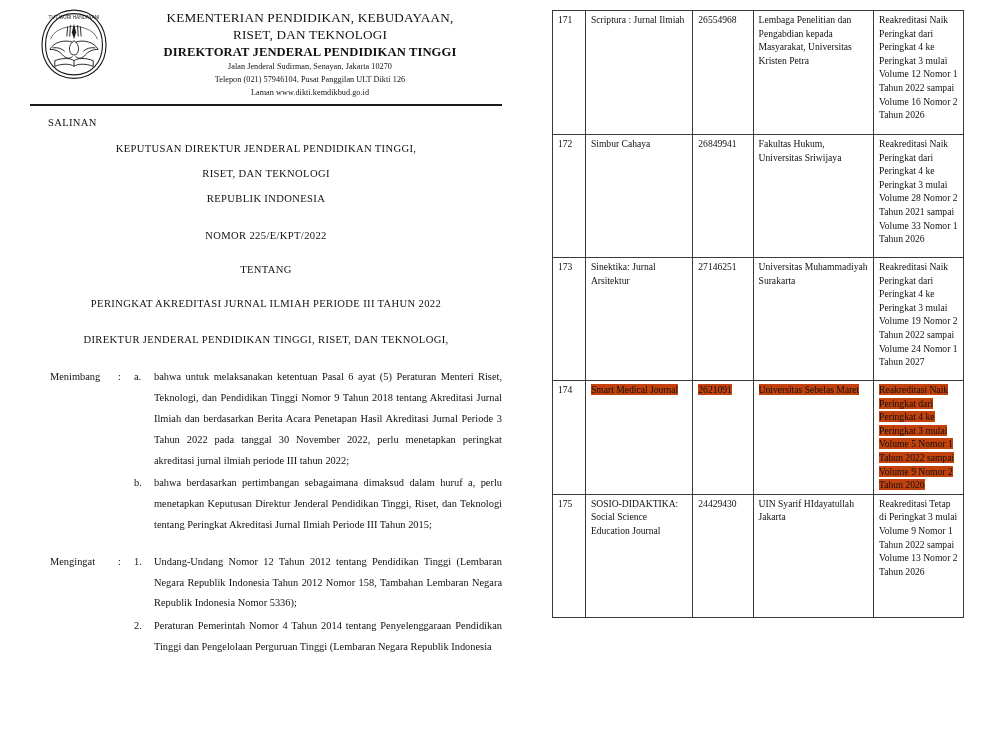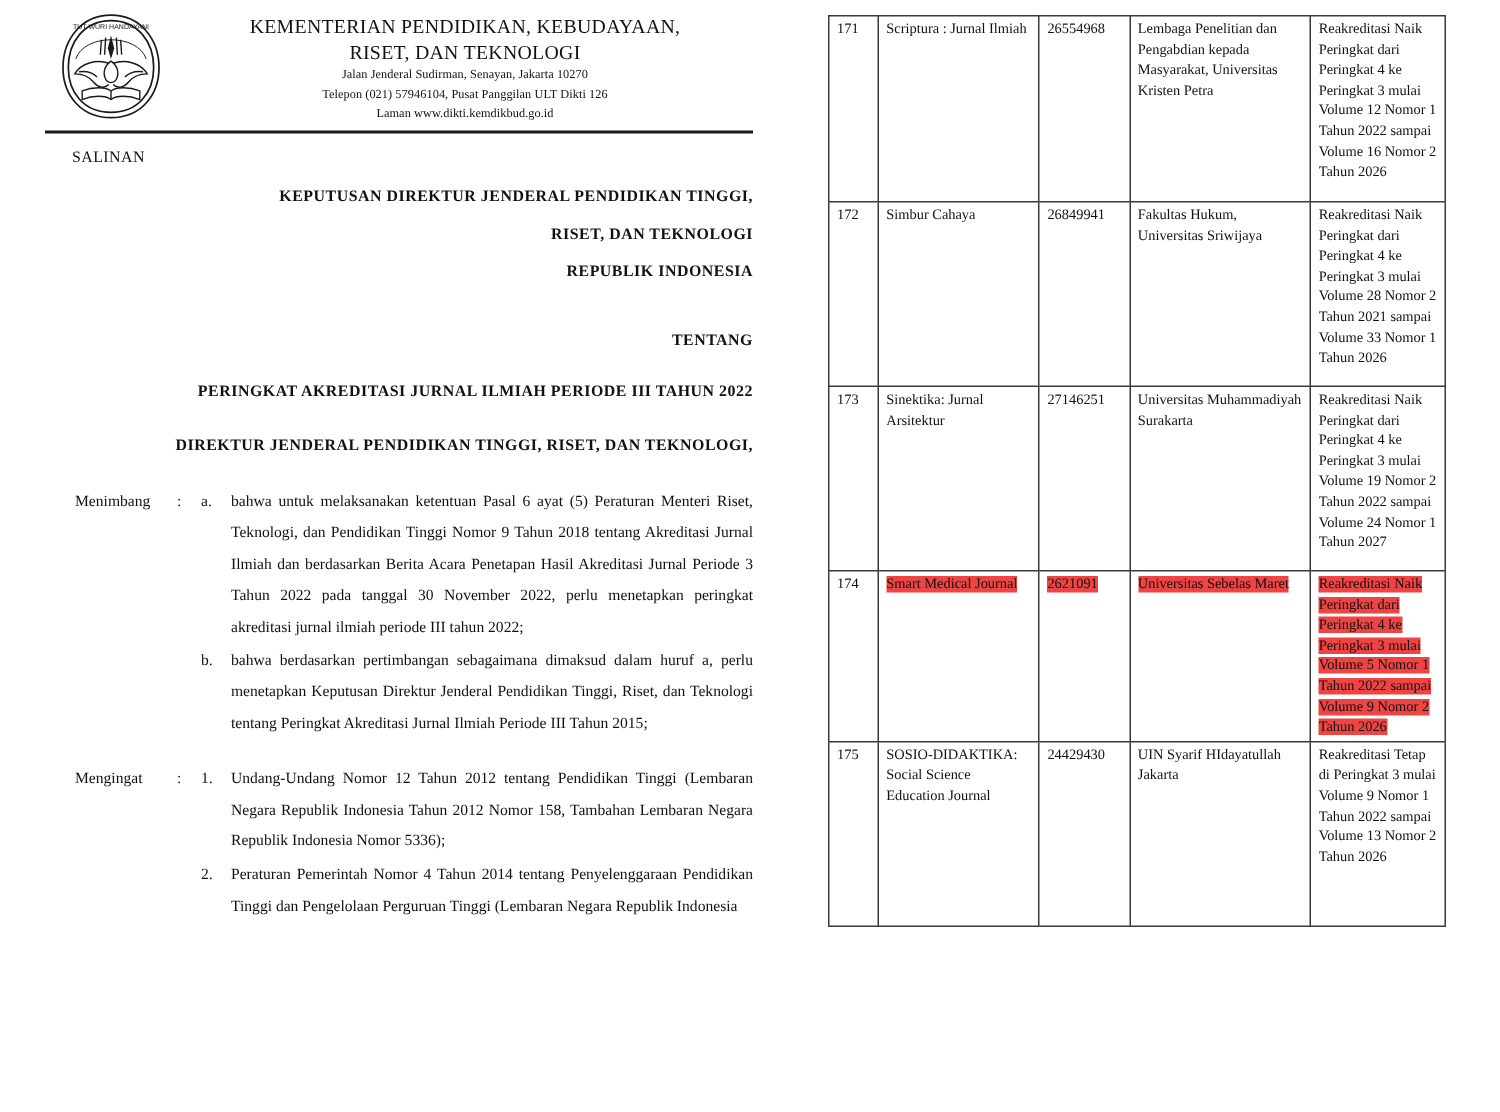--- a/index.html
+++ b/index.html
@@ -84,24 +84,23 @@
   .salinan {
     font-size: 10.6px;
     margin: 11px 0 0 18px;
     letter-spacing: .3px;
   }
 
   
   .title-block { text-align: center; margin-top: 9px; }
   .title-line {
     font-size: 10.6px;
-    font-weight: bold;
+    font-weight: normal;
     letter-spacing: .35px;
     line-height: 2.35;
-    text-align: right;
   }
   .spacer-sm { height: 12px; }
   .spacer-xs { height: 9px; }
 
   
   .clause {
     display: flex;
     margin-top: 14px;
     font-size: 10.4px;
   }
@@ -148,21 +147,21 @@
     padding: 2px 4px 2px 5px;
     font-family: "Liberation Serif", "DejaVu Serif", serif;
   }
   td.c-no   { width: 30px; text-align: left; padding-left: 6px; }
   td.c-name { width: 98px; margin-left: 30px; }
   td.c-issn { width: 55px; }
   td.c-pub  { width: 110px; }
   td.c-stat { width: 82px; }
 
   .hl {
-    background: #ef4444;
+    background: #c2410c;
     box-decoration-break: clone;
     -webkit-box-decoration-break: clone;
   }
   td.hl-cell { background: transparent; }
   td.hl-cell > span.hl { display: inline; }
 
   .r171 { height: 124px; }
   .r172 { height: 123px; }
   .r173 { height: 123px; }
   .r174 { height: 112px; }
@@ -198,34 +197,36 @@
             <path d="M50 74 L50 82"></path>
           </g>
           <g fill="#1a1a1a" font-size="6.6" font-family="Liberation Sans, sans-serif">
             <text x="50" y="16" text-anchor="middle" transform="rotate(0 50 16)">TUT WURI HANDAYANI</text>
           </g>
         </svg>
       </div>
       <div class="lh-text">
         <div class="lh-l1">KEMENTERIAN PENDIDIKAN, KEBUDAYAAN,</div>
         <div class="lh-l1">RISET, DAN TEKNOLOGI</div>
+        <div class="lh-l2">DIREKTORAT JENDERAL PENDIDIKAN TINGGI</div>
         <div class="lh-small">Jalan Jenderal Sudirman, Senayan, Jakarta 10270</div>
         <div class="lh-small">Telepon (021) 57946104, Pusat Panggilan ULT Dikti 126</div>
         <div class="lh-small">Laman www.dikti.kemdikbud.go.id</div>
       </div>
     </div>
     <hr class="rule">
 
     <div class="salinan">SALINAN</div>
 
     <div class="title-block">
       <div class="title-line">KEPUTUSAN DIREKTUR JENDERAL PENDIDIKAN TINGGI,</div>
       <div class="title-line">RISET, DAN TEKNOLOGI</div>
       <div class="title-line">REPUBLIK INDONESIA</div>
       <div class="spacer-sm"></div>
+      <div class="title-line">NOMOR 225/E/KPT/2022</div>
       <div class="spacer-xs"></div>
       <div class="title-line">TENTANG</div>
       <div class="spacer-xs"></div>
       <div class="title-line">PERINGKAT AKREDITASI JURNAL ILMIAH PERIODE III TAHUN 2022</div>
       <div class="spacer-sm"></div>
       <div class="title-line">DIREKTUR JENDERAL PENDIDIKAN TINGGI, RISET, DAN TEKNOLOGI,</div>
     </div>
 
     <div class="clause">
       <div class="clause-label">Menimbang</div>

